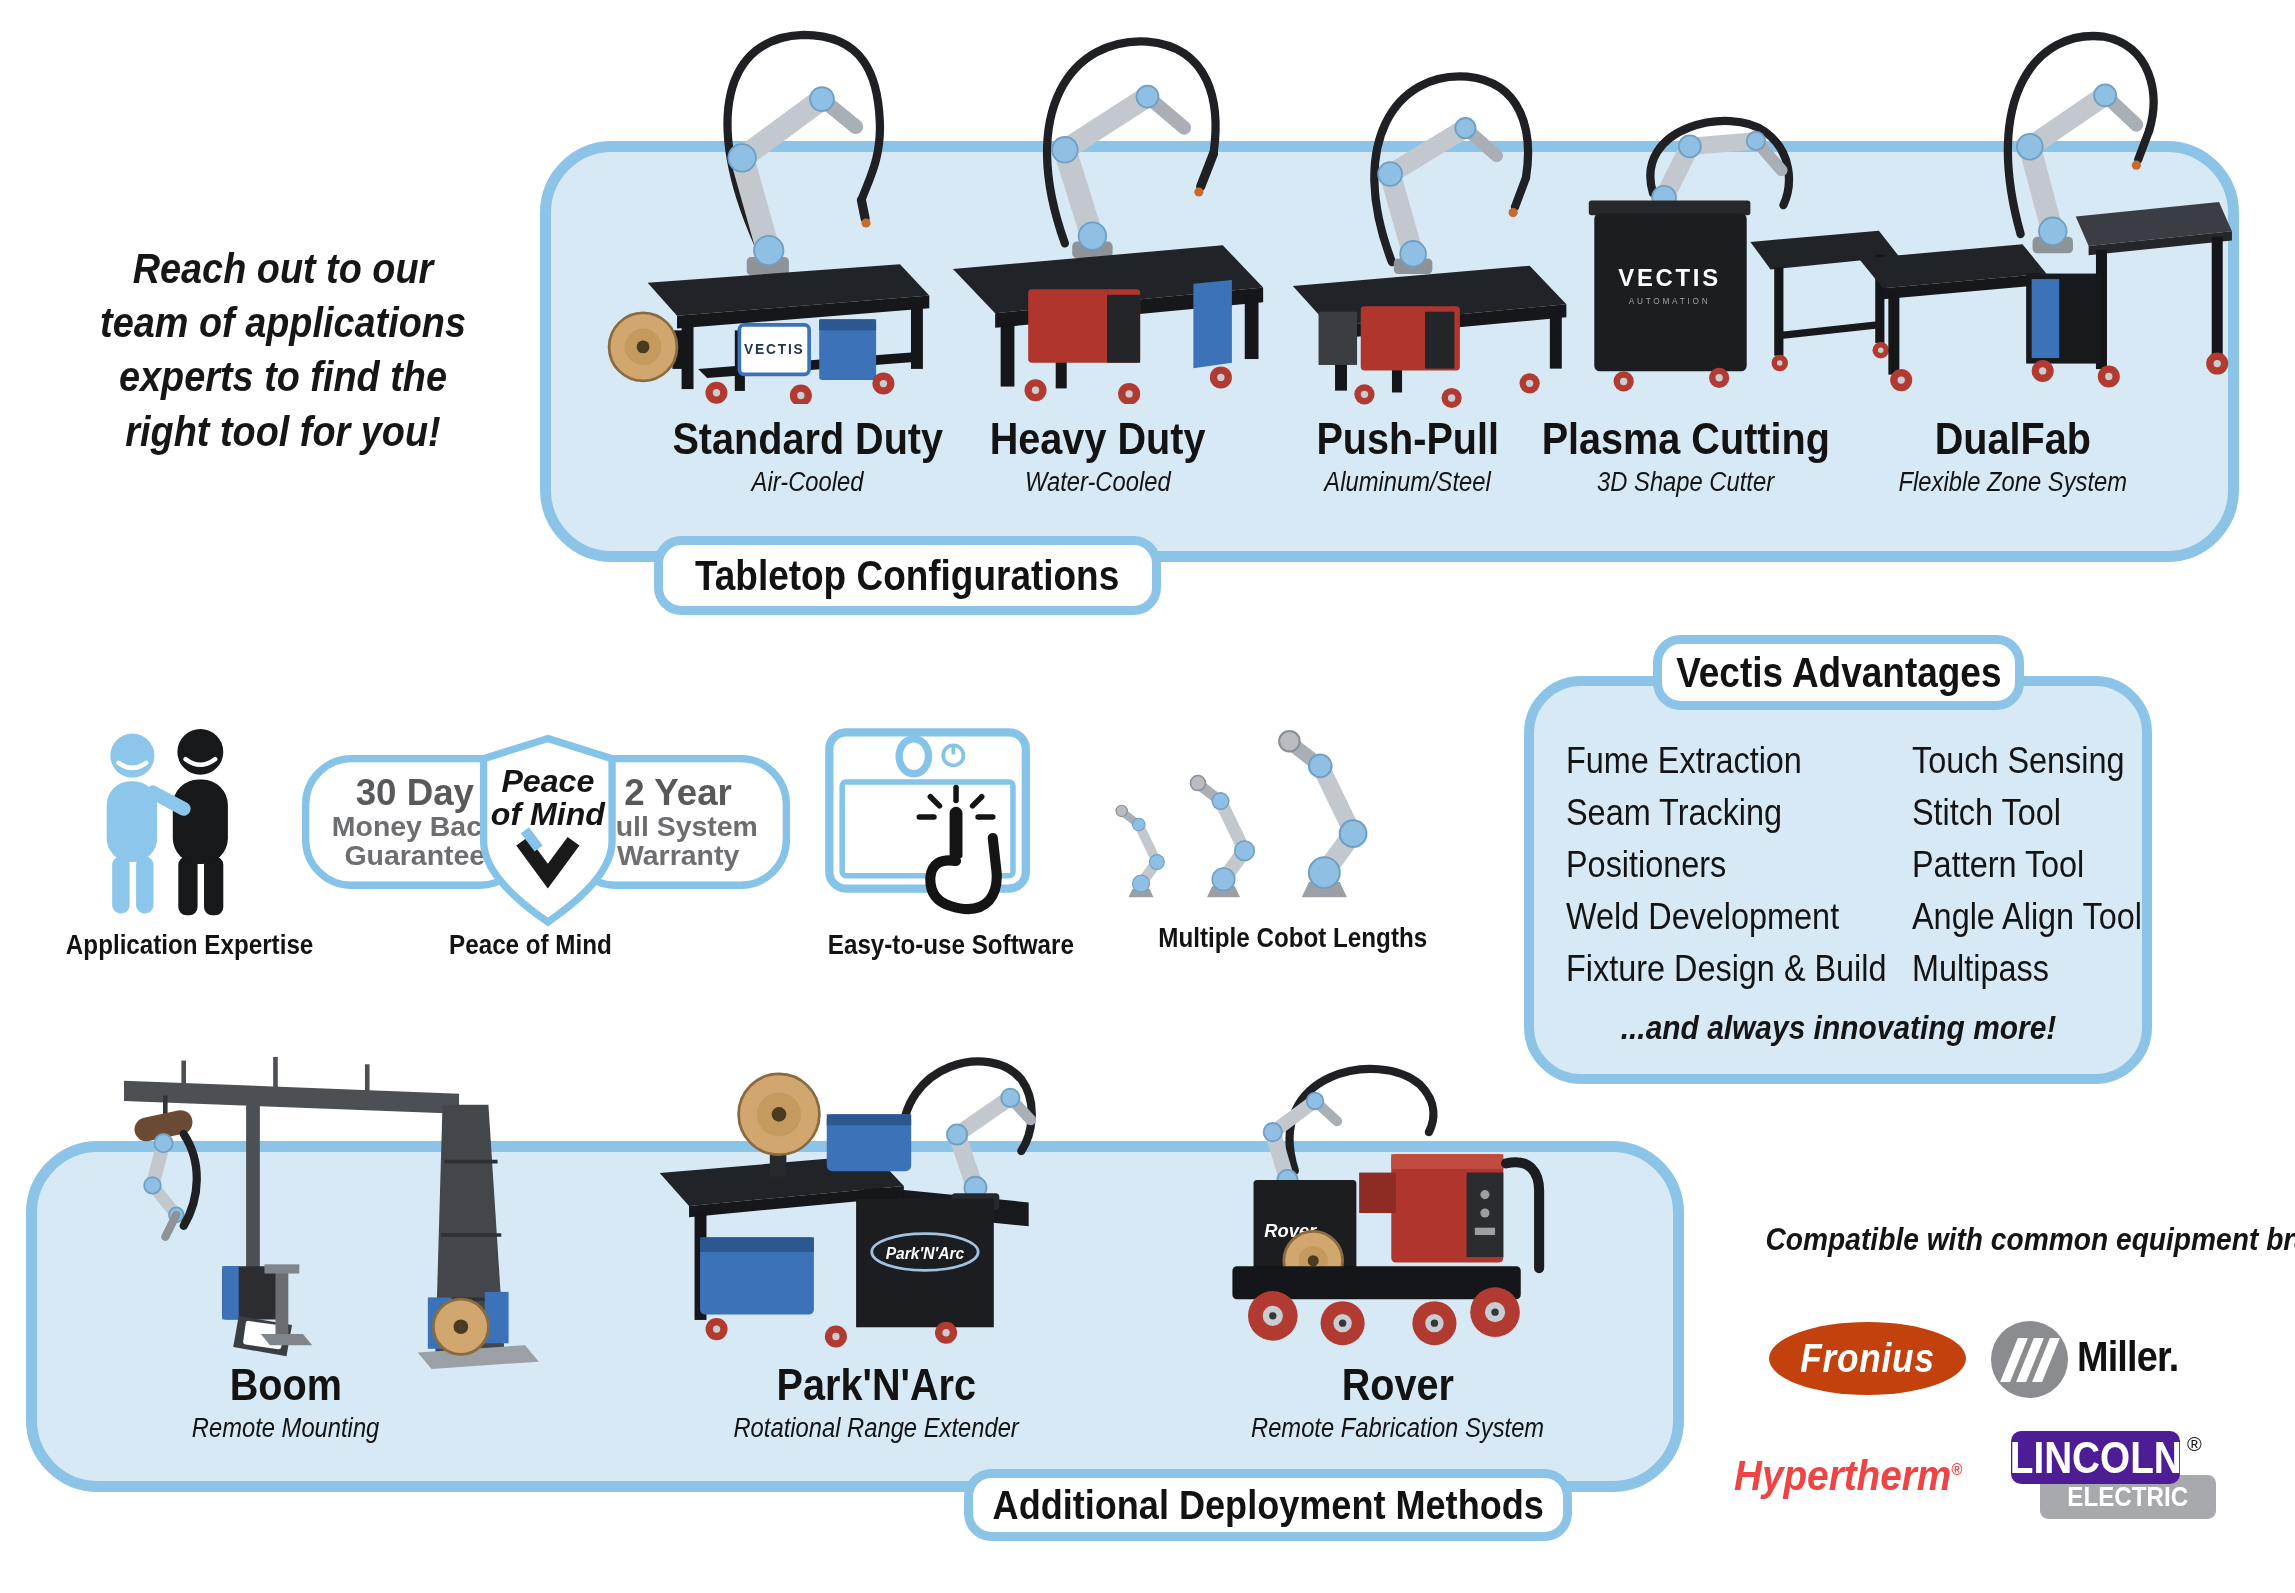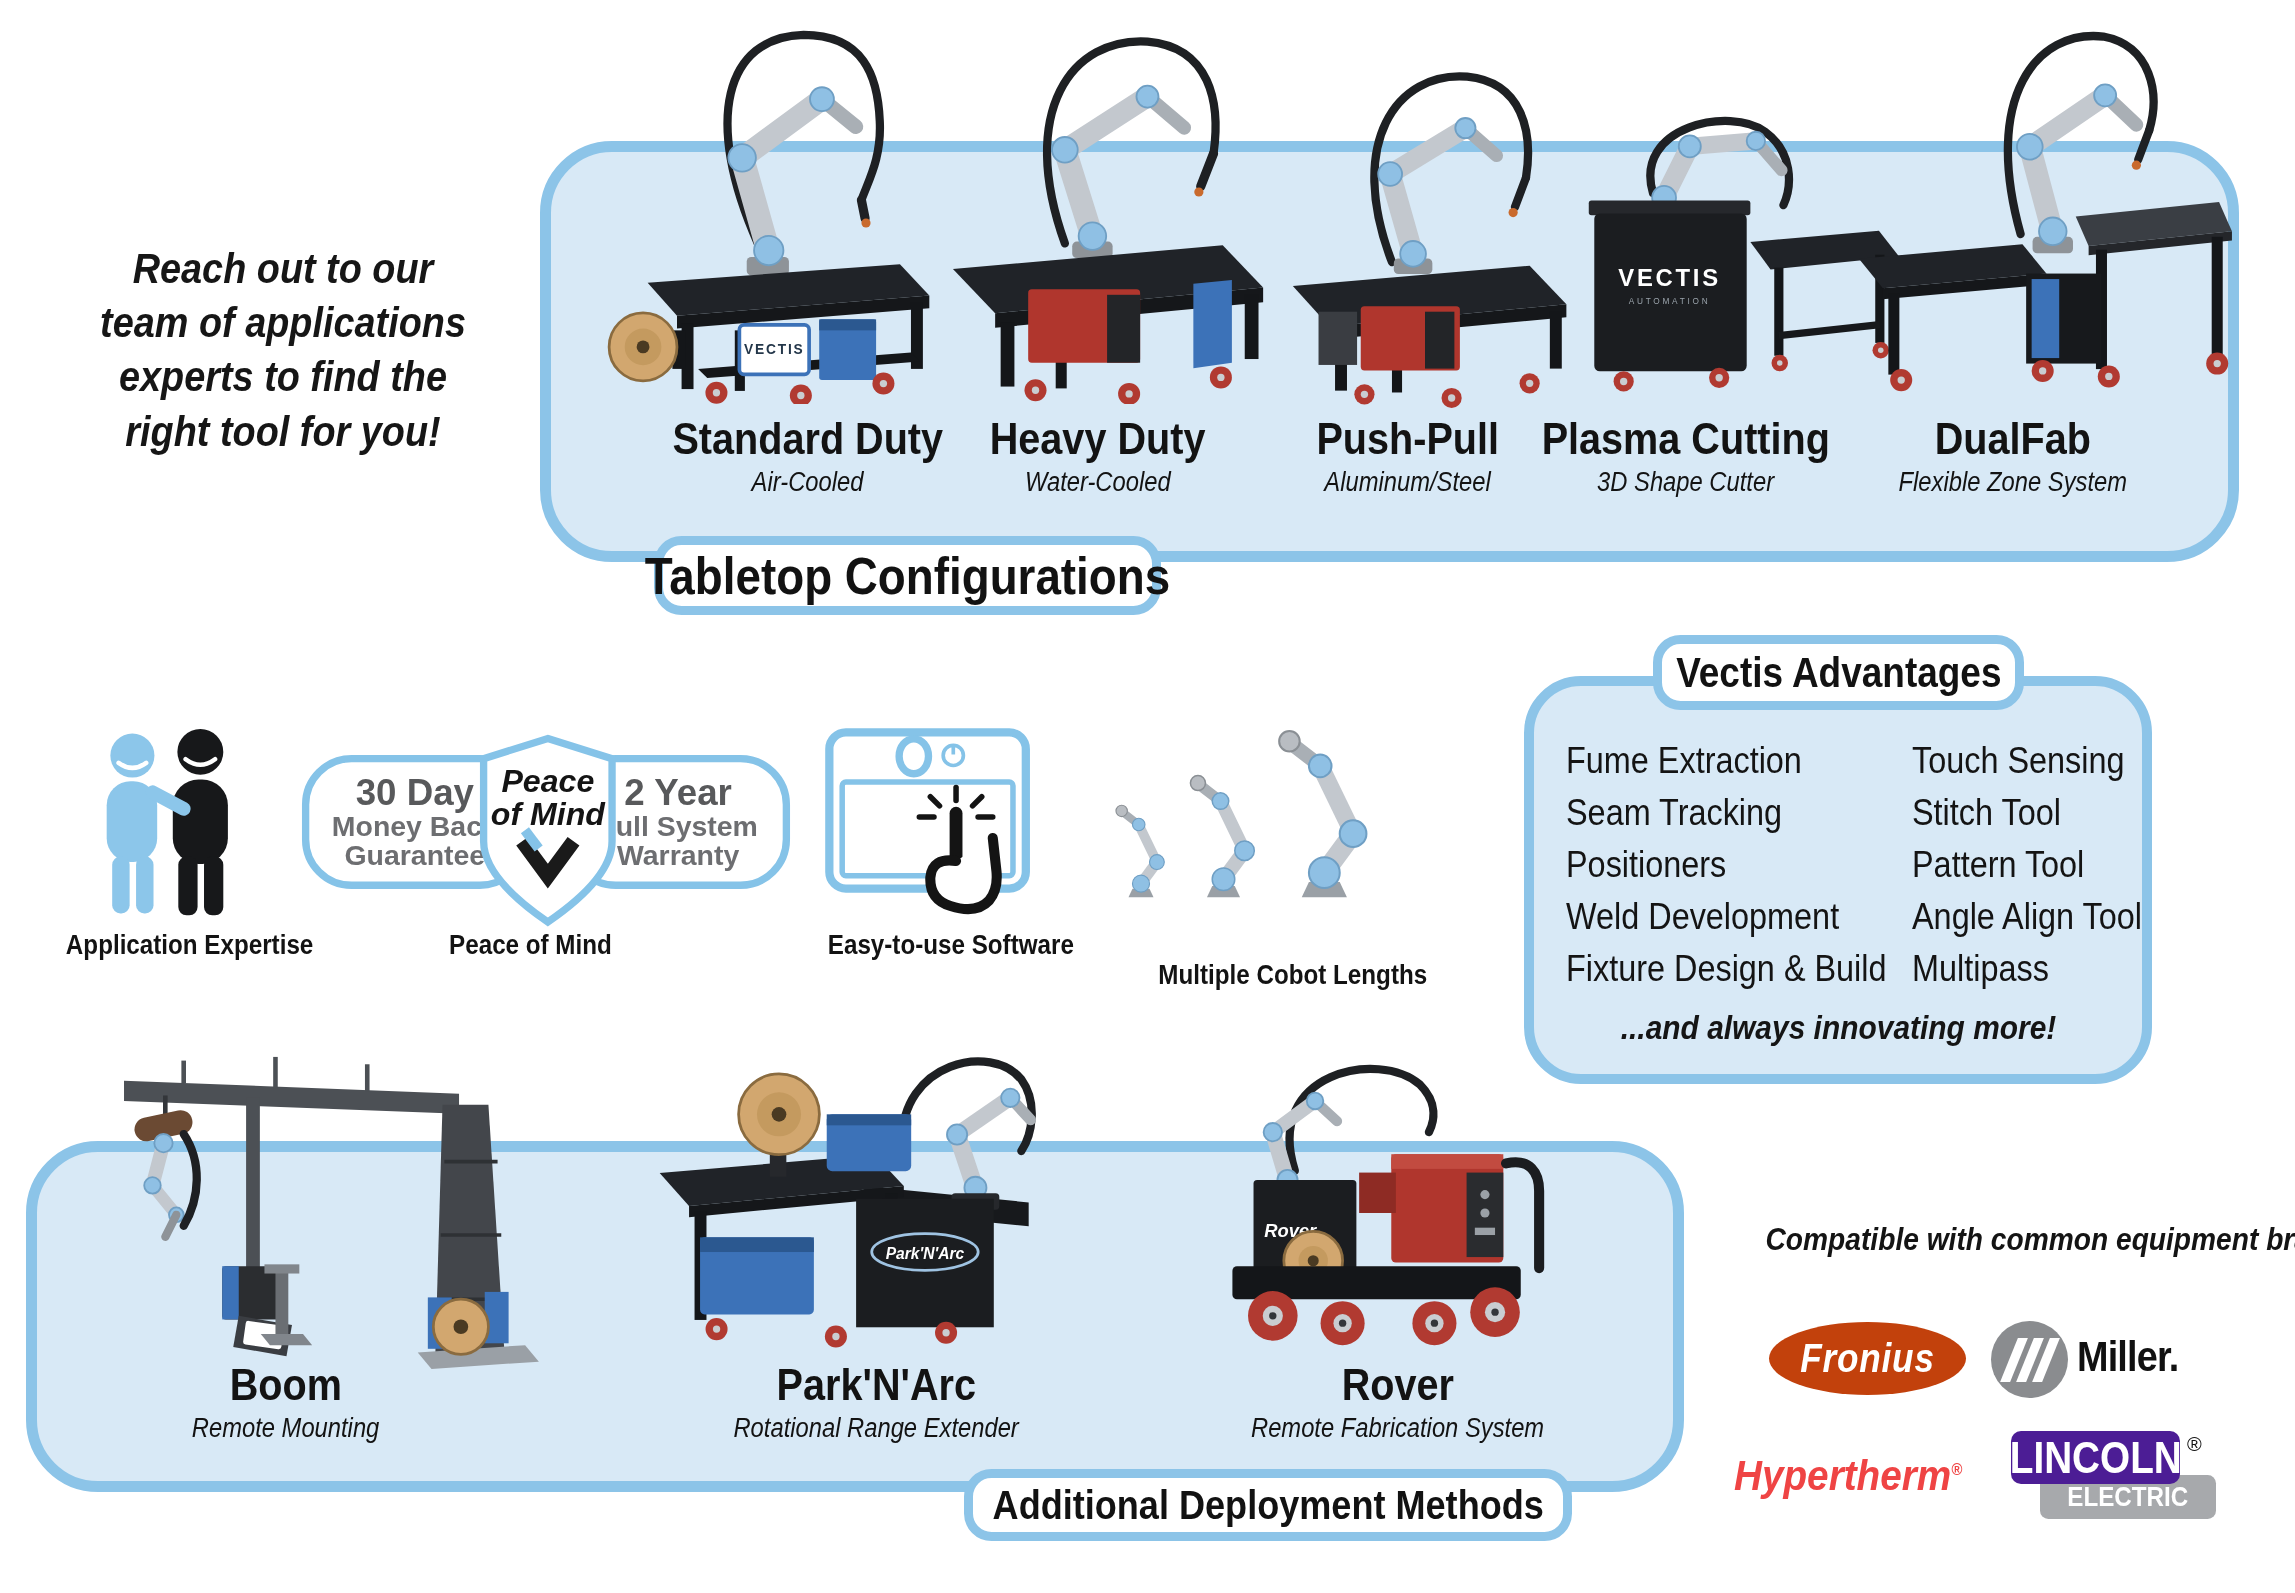--- a/index.html
+++ b/index.html
@@ -60,21 +60,21 @@
   <div class="band" style="left:540px;top:141px;width:1699px;height:421px;"></div>
   <div class="band" style="left:26px;top:1141px;width:1658px;height:351px;"></div>
 
   <div class="intro">
     <span class="cond" style="display:block;">Reach out to our</span>
     <span class="cond" style="display:block;">team of applications</span>
     <span class="cond" style="display:block;">experts to find the</span>
     <span class="cond" style="display:block;">right tool for you!</span>
   </div>
 
-  <div class="pill" style="left:654px;top:536px;width:507px;height:79px;font-size:52px;">
+  <div class="pill" style="left:654px;top:536px;width:507px;height:79px;font-size:42px;">
     <span class="cond">Tabletop Configurations</span>
   </div>
   <div class="pill" style="left:1653px;top:635px;width:371px;height:75px;font-size:42px;z-index:7;">
     <span class="cond">Vectis Advantages</span>
   </div>
   <div class="pill" style="left:964px;top:1469px;width:608px;height:72px;font-size:41px;">
     <span class="cond">Additional Deployment Methods</span>
   </div>
 
   <svg style="left:588px;top:9.2px;" width="367" height="395" viewBox="0 0 400 430">
@@ -374,21 +374,21 @@
 
   <div class="caption" style="left:49px;top:929px;width:239px;">
     <span class="cond">Application Expertise</span>
   </div>
   <div class="caption" style="left:420px;top:929px;width:220px;">
     <span class="cond">Peace of Mind</span>
   </div>
   <div class="caption" style="left:811px;top:929px;width:257px;">
     <span class="cond">Easy-to-use Software</span>
   </div>
-  <div class="caption" style="left:1140px;top:959px;width:257px;">
+  <div class="caption" style="left:1140px;top:922px;width:257px;">
     <span class="cond">Multiple Cobot Lengths</span>
   </div>
 
   <div class="advbox"></div>
   <div class="advcol" style="left:1566px;top:735px;">
     <div><span class="cond-l">Fume Extraction</span></div>
     <div><span class="cond-l">Seam Tracking</span></div>
     <div><span class="cond-l">Positioners</span></div>
     <div><span class="cond-l">Weld Development</span></div>
     <div><span class="cond-l">Fixture Design &amp; Build</span></div>

